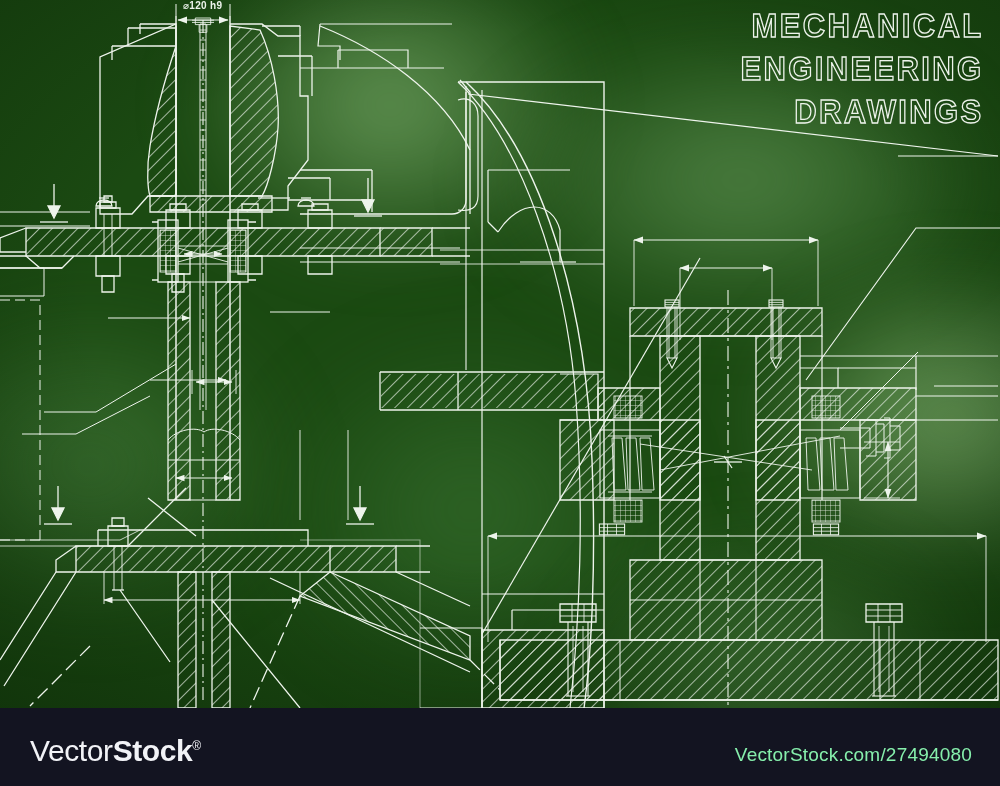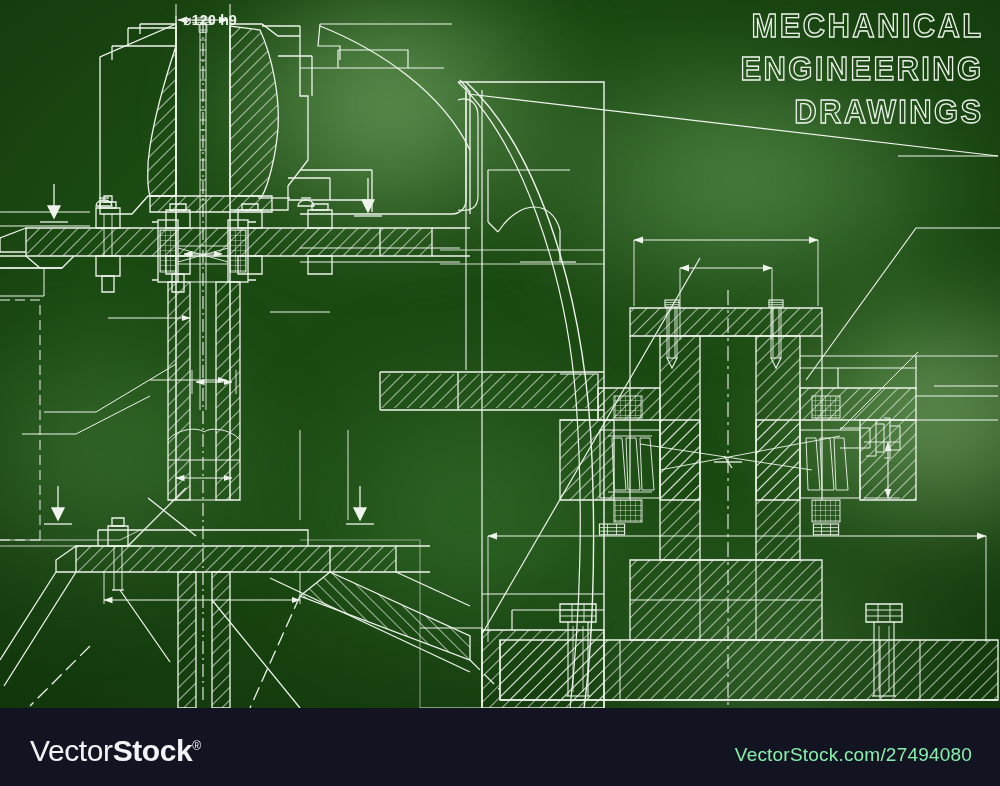--- a/index.html
+++ b/index.html
@@ -402,21 +402,21 @@
         <path d="M916,418 L998,418" stroke-width="1.2" opacity="0"></path>
       </g>
     </svg>
 
     <div id="title">
       <span>MECHANICAL</span>
       <span>ENGINEERING</span>
       <span>DRAWINGS</span>
     </div>
 
-    <div style="position:absolute;left:183px;top:12px;font-size:14px;font-weight:bold;color:#eef4ec;letter-spacing:.3px;">⌀120 h9</div>
+    <div style="position:absolute;left:183px;top:0;font-size:10px;font-weight:bold;color:#eef4ec;letter-spacing:.3px;">⌀120 h9</div>
   </div>
 
   <div id="footer">
     <div id="logo"><span class="lt">Vector</span><span class="bd">Stock</span><span class="rg">®</span></div>
     <div id="url">VectorStock.com/27494080</div>
   </div>
 
 </div>
 
 </body></html>

